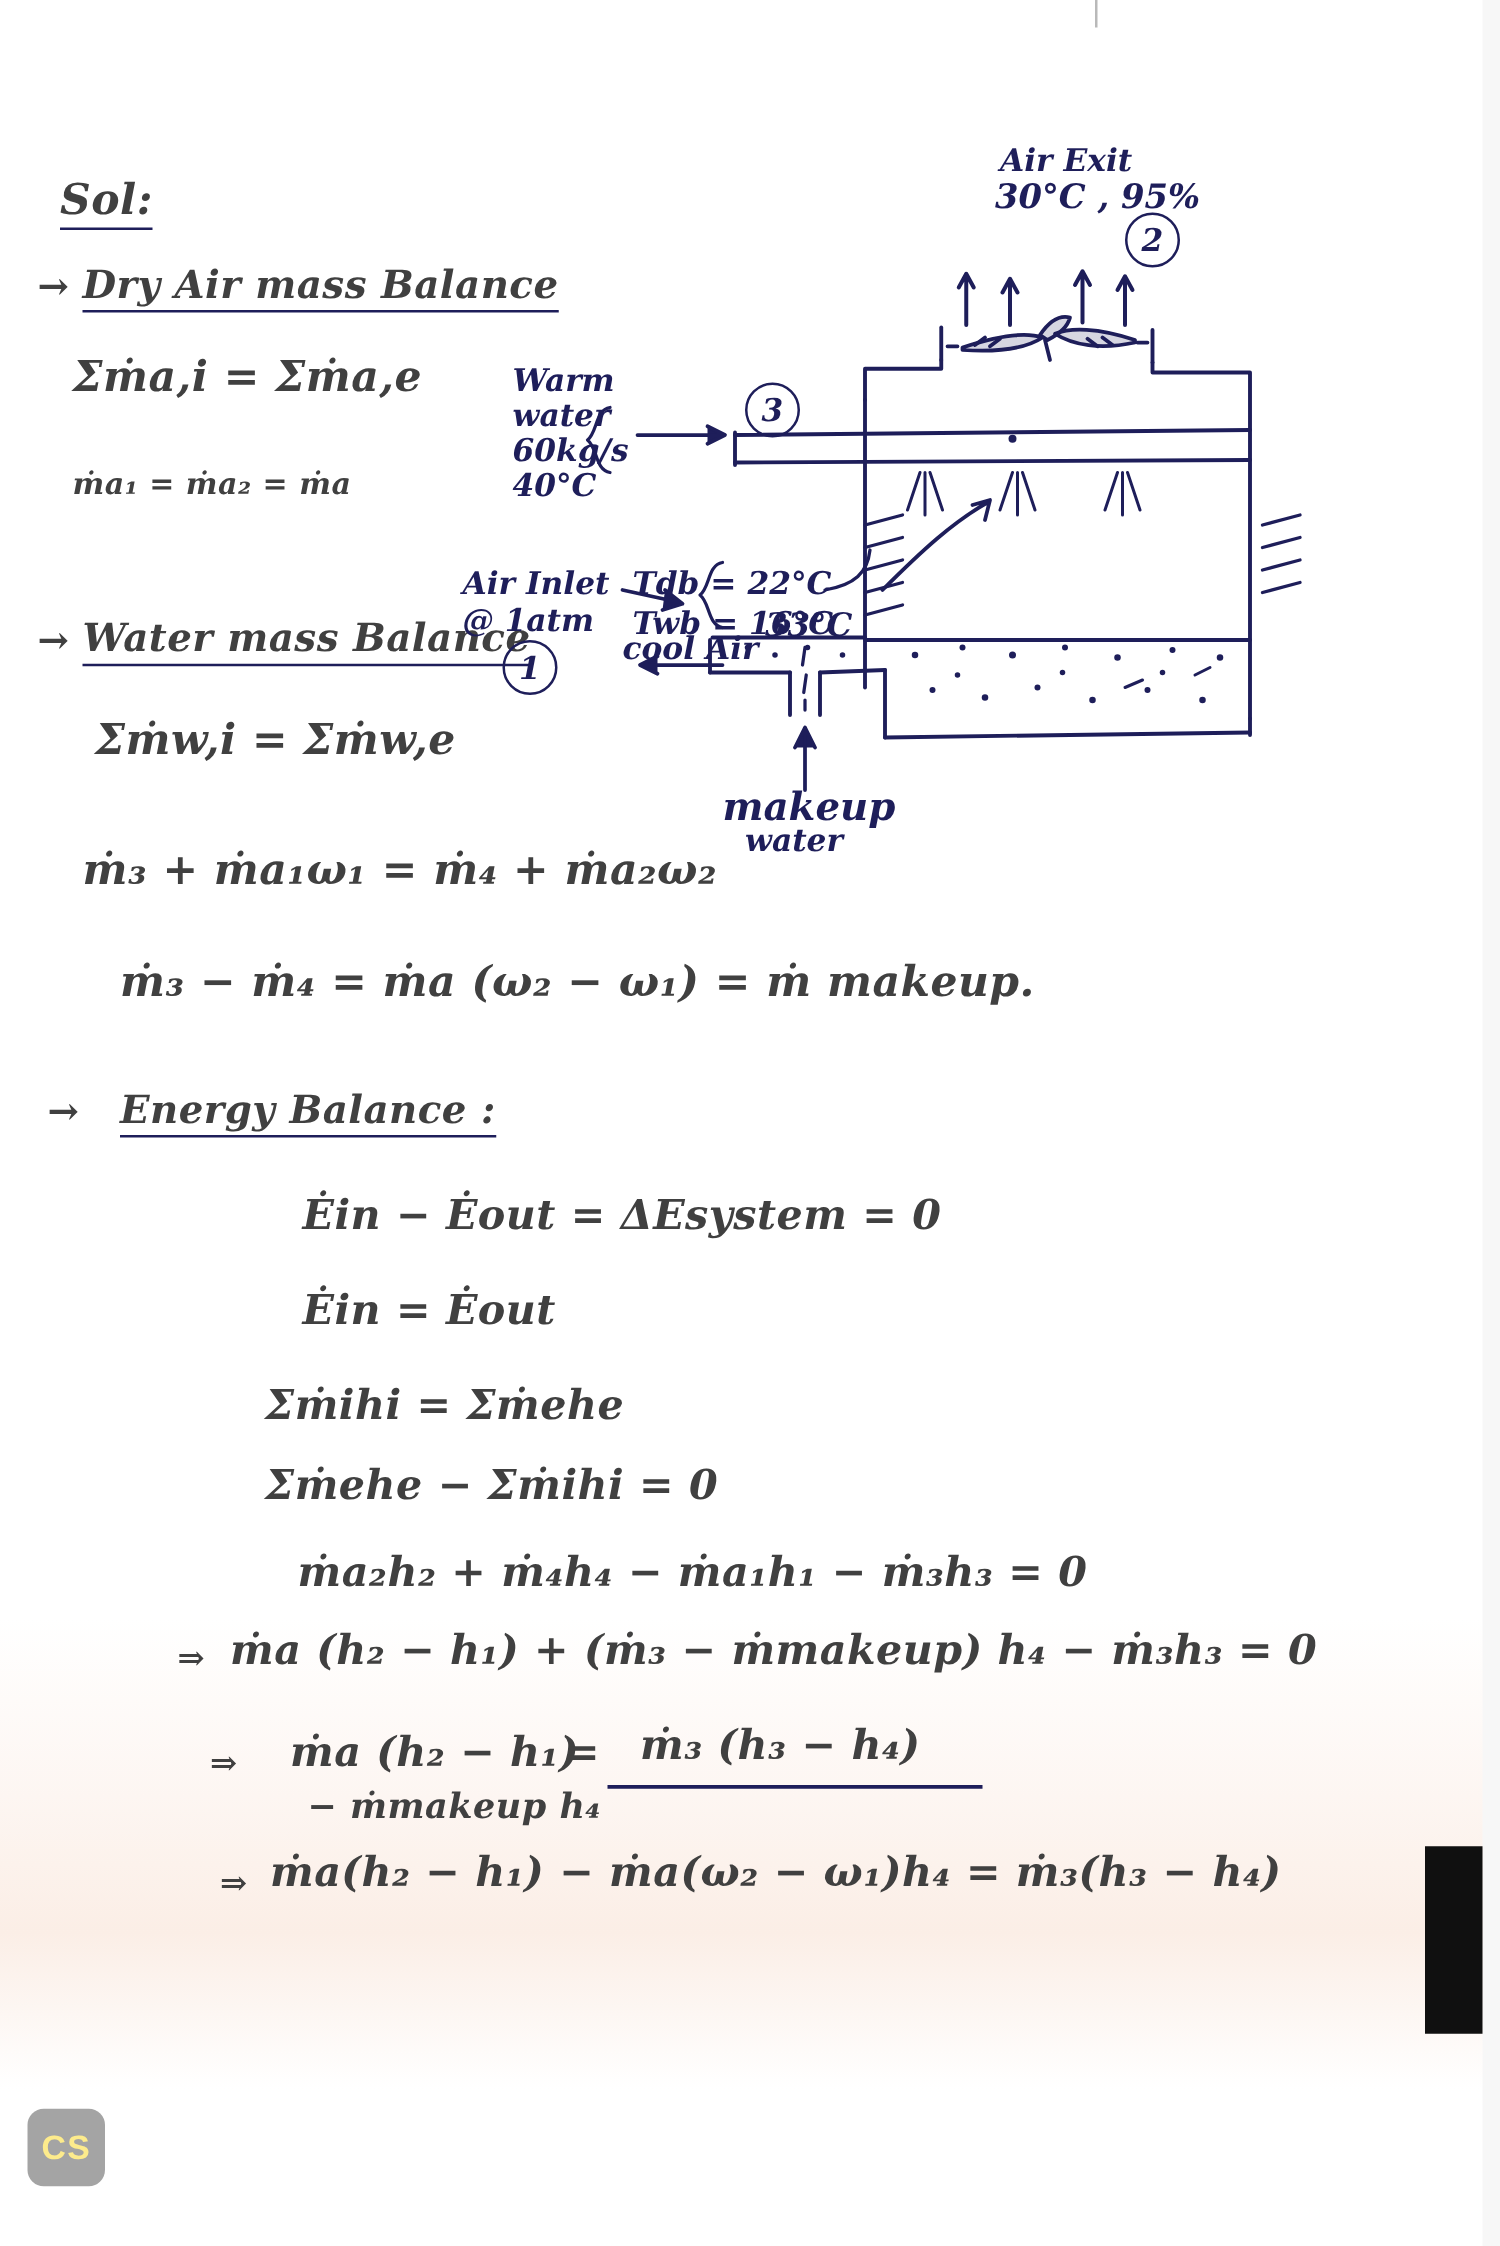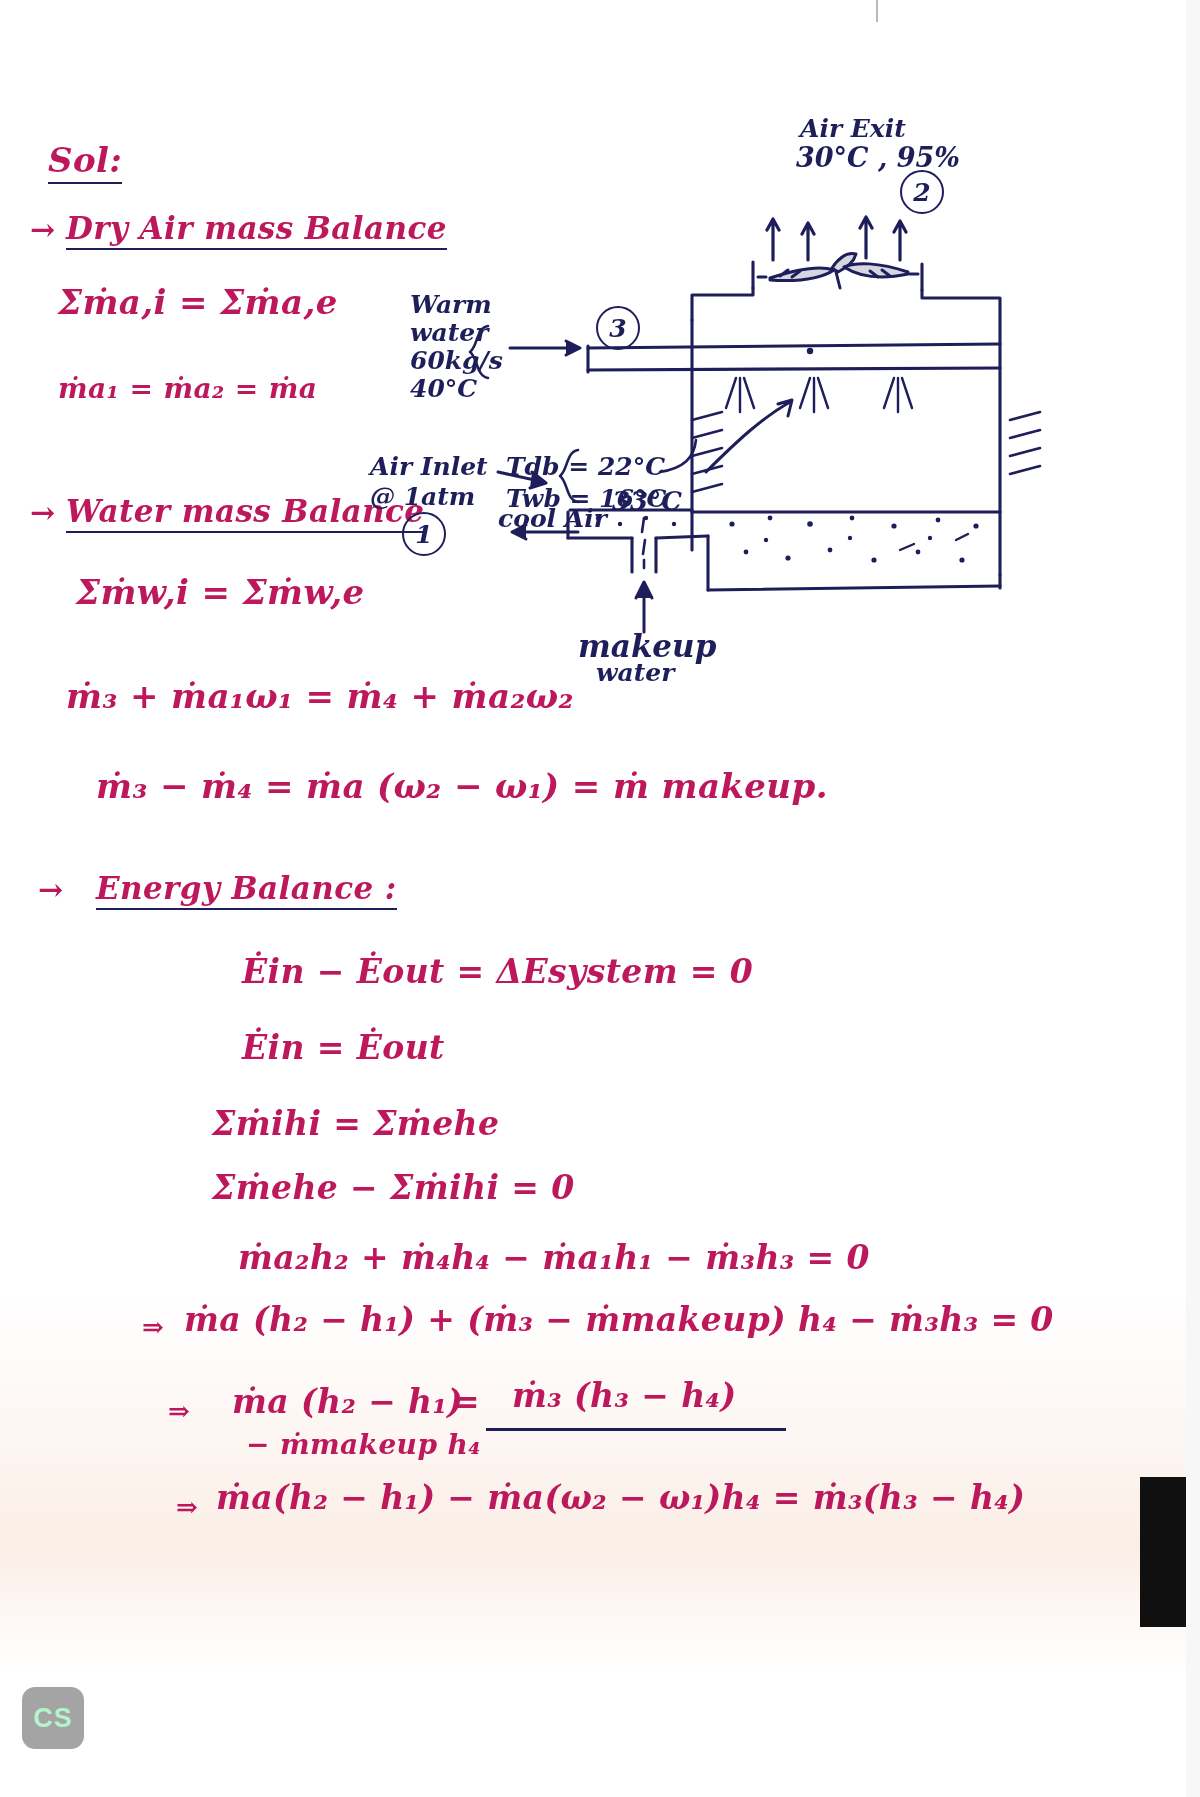--- a/index.html
+++ b/index.html
@@ -13,59 +13,59 @@
   }
   
   .scan-tint{position:absolute;inset:0;background:
      linear-gradient(180deg,#ffffff 0%,#ffffff 72%,#fdf6f2 80%,#fbeee6 86%,#ffffff 93%);
      pointer-events:none;}
   .edge-top{position:absolute;left:0;top:0;width:1200px;height:26px;background:#ffffff;}
   .edge-right{position:absolute;right:0;top:0;width:14px;height:1797px;background:#f7f7f7;}
   .tick-top{position:absolute;left:876px;top:0;width:2px;height:22px;background:#b9b9b9;}
   .dark-corner{position:absolute;right:14px;bottom:170px;width:46px;height:150px;background:#101010;}
 
-  .ink{position:absolute;color:#be185d;white-space:pre;}
+  .ink{position:absolute;color:#404040;white-space:pre;}
   .hand{font-family:"DejaVu Serif",serif;font-style:italic;font-weight:600;letter-spacing:.4px;}
   .u{border-bottom:2.5px solid #1e1e5a;padding-bottom:2px;}
 
   
   #diagram{position:absolute;left:470px;top:120px;width:720px;height:560px;}
   #diagram svg{position:absolute;left:0;top:0;overflow:visible;}
 
   .lbl{position:absolute;color:#1e1e5a;font-family:"DejaVu Serif",serif;
        font-style:italic;font-weight:600;white-space:pre;line-height:1.18;}
 
   .circnum{position:absolute;width:40px;height:40px;border:2.6px solid #1e1e5a;
       border-radius:50%;display:flex;align-items:center;justify-content:center;
       font-family:"DejaVu Serif",serif;font-style:italic;font-weight:700;font-size:25px;
       color:#1e1e5a;}
 
   
   #cs-watermark{position:absolute;left:22px;bottom:48px;display:flex;align-items:center;gap:14px;opacity:.62;}
   #cs-badge{width:62px;height:62px;border-radius:13px;background:#6e6e6e;
       display:flex;align-items:center;justify-content:center;
-      color:#86efac;font-family:"Liberation Sans",sans-serif;font-weight:bold;font-size:27px;letter-spacing:1px;}
+      color:#fde047;font-family:"Liberation Sans",sans-serif;font-weight:bold;font-size:27px;letter-spacing:1px;}
   #cs-text{font-family:"Liberation Sans",sans-serif;font-size:27px;color:#8a8a8a;line-height:1.12;}
 </style>
 </head>
 <body>
 
 <div class="scan-tint"></div>
 <div class="edge-top"></div>
 <div class="edge-right"></div>
 <div class="tick-top"></div>
 <div class="dark-corner"></div>
 
 <div class="ink hand u" style="left:48px;top:140px;font-size:34px;">Sol:</div>
 
 <div class="ink hand" style="left:30px;top:212px;font-size:30px;">→</div>
 <div class="ink hand u" style="left:66px;top:210px;font-size:31px;">Dry Air mass Balance</div>
 
 <div class="ink hand" style="left:58px;top:282px;font-size:34px;">Σṁa,i = Σṁa,e</div>
-<div class="ink hand" style="left:58px;top:372px;font-size:28px;">ṁa₁ = ṁa₂ = ṁa</div>
+<div class="ink hand" style="left:58px;top:372px;font-size:24px;">ṁa₁ = ṁa₂ = ṁa</div>
 
 <div class="ink hand" style="left:30px;top:495px;font-size:30px;">→</div>
 <div class="ink hand u" style="left:66px;top:493px;font-size:31px;">Water mass Balance</div>
 
 <div class="ink hand" style="left:76px;top:572px;font-size:34px;">Σṁw,i = Σṁw,e</div>
 <div class="ink hand" style="left:66px;top:676px;font-size:34px;">ṁ₃ + ṁa₁ω₁ = ṁ₄ + ṁa₂ω₂</div>
 <div class="ink hand" style="left:96px;top:766px;font-size:34px;">ṁ₃ − ṁ₄ = ṁa (ω₂ − ω₁) = ṁ makeup.</div>
 
 <div class="ink hand" style="left:38px;top:872px;font-size:30px;">→</div>
 <div class="ink hand u" style="left:96px;top:870px;font-size:31px;">Energy Balance :</div>

